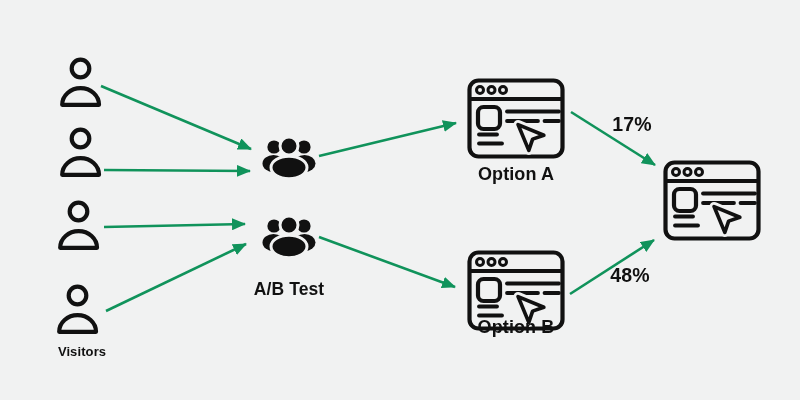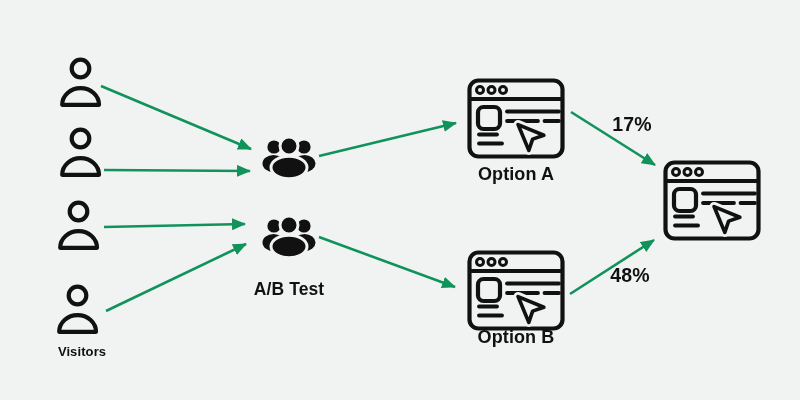--- a/index.html
+++ b/index.html
@@ -25,21 +25,21 @@
     color: var(--ink);
     font-weight: bold;
     text-align: center;
     line-height: 1.1;
     letter-spacing: 0.1px;
     white-space: nowrap;
   }
   .lbl-visitors { left: 44px; top: 345px; width: 76px; font-size: 13px; }
   .lbl-abtest   { left: 246px; top: 280px; width: 86px; font-size: 17.5px; }
   .lbl-option-a { left: 466px; top: 165px; width: 100px; font-size: 18px; }
-  .lbl-option-b { left: 466px; top: 328px; width: 100px; font-size: 18px; }
+  .lbl-option-b { left: 466px; top: 318px; width: 100px; font-size: 18px; }
   .lbl-rate-a   { left: 602px; top: 114px; width: 60px; font-size: 19.5px; }
   .lbl-rate-b   { left: 600px; top: 265px; width: 60px; font-size: 19.5px; }
 
   
   .arrow-line {
     stroke: var(--accent);
     stroke-width: 2.6;
     fill: none;
   }
   .ink-stroke { stroke: var(--ink); fill: none; }

